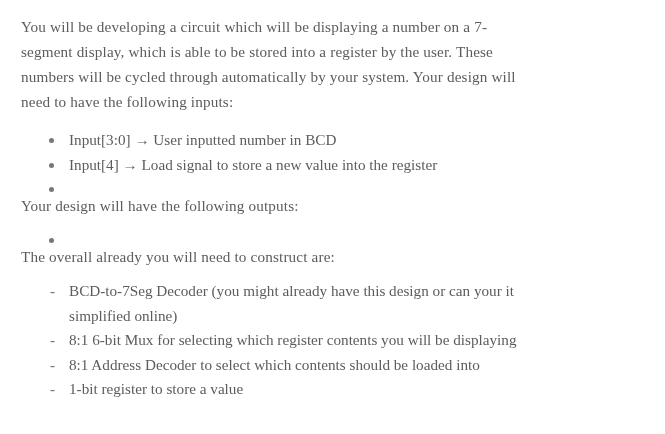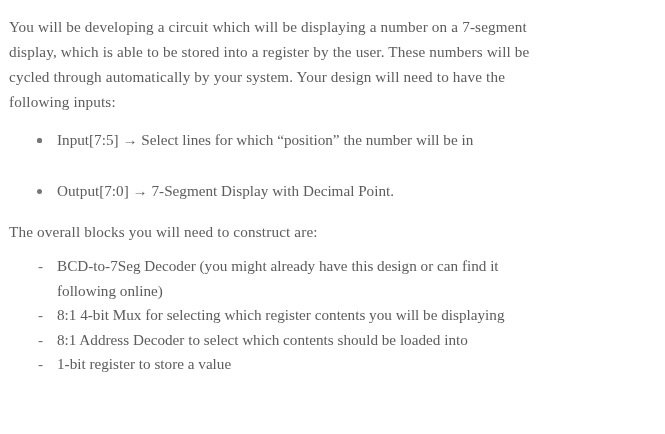--- a/index.html
+++ b/index.html
@@ -13,21 +13,21 @@
     overflow: hidden;
     font-family: "Liberation Serif", "DejaVu Serif", serif;
     color: #5c5c5c;
     -webkit-font-smoothing: antialiased;
   }
   .doc {
     position: relative;
     width: 547px;
     height: 434px;
     box-sizing: border-box;
-    padding: 14px 14px 0 9px;
+    padding: 14px 14px 0 21px;
   }
   p.para {
     margin: 0;
     font-size: 15.2px;
     line-height: 25px;
     color: #5c5c5c;
     letter-spacing: 0.01em;
   }
 
   ul.bullets {
@@ -86,53 +86,57 @@
 
 <div class="doc">
 
   <p class="para">You will be developing a circuit which will be displaying a number on a 7-segment display, which is able to be stored into a register by the user. These numbers will be cycled through automatically by your system. Your design will need to have the following inputs:</p>
 
   <div class="block-gap-md"></div>
 
   <ul class="bullets">
     <li>
       <span class="marker-disc"></span>
+      <span class="txt">Input[3:0] → User inputted number in BCD</span>
     </li>
     <li>
       <span class="marker-disc"></span>
-      <span class="txt">Input[7:5] → Select lines for which “position” the number will be in</span>
+      <span class="txt">Input[4] → Load signal to store a new value into the register</span>
+    </li>
+    <li>
+      <span class="marker-disc"></span>
     </li>
   </ul>
 
   <div class="block-gap-lg"></div>
 
+  <p class="para">Your design will have the following outputs:</p>
 
   <div class="block-gap-sm"></div>
 
   <ul class="bullets">
     <li>
       <span class="marker-disc"></span>
-      <span class="txt">Output[7:0] → 7-Segment Display with Decimal Point.</span>
     </li>
   </ul>
 
   <div class="block-gap-lg"></div>
 
-  <p class="para">The overall blocks you will need to construct are:</p>
+  <p class="para">The overall already you will need to construct are:</p>
 
   <div class="block-gap-sm"></div>
 
   <ul class="dashes">
     <li>
       <span class="marker-dash">-</span>
-      <span class="txt">BCD-to-7Seg Decoder (you might already have this design or can find it following online)</span>
+      <span class="txt">BCD-to-7Seg Decoder (you might already have this design or can your it simplified online)</span>
     </li>
     <li>
       <span class="marker-dash">-</span>
-      <span class="txt">8:1 4-bit Mux for selecting which register contents you will be displaying</span>
+      <span class="txt">8:1 6-bit Mux for selecting which register contents you will be displaying</span>
     </li>
     <li>
       <span class="marker-dash">-</span>
       <span class="txt">8:1 Address Decoder to select which contents should be loaded into</span>
     </li>
     <li>
       <span class="marker-dash">-</span>
       <span class="txt">1-bit register to store a value</span>
     </li>
   </ul>

